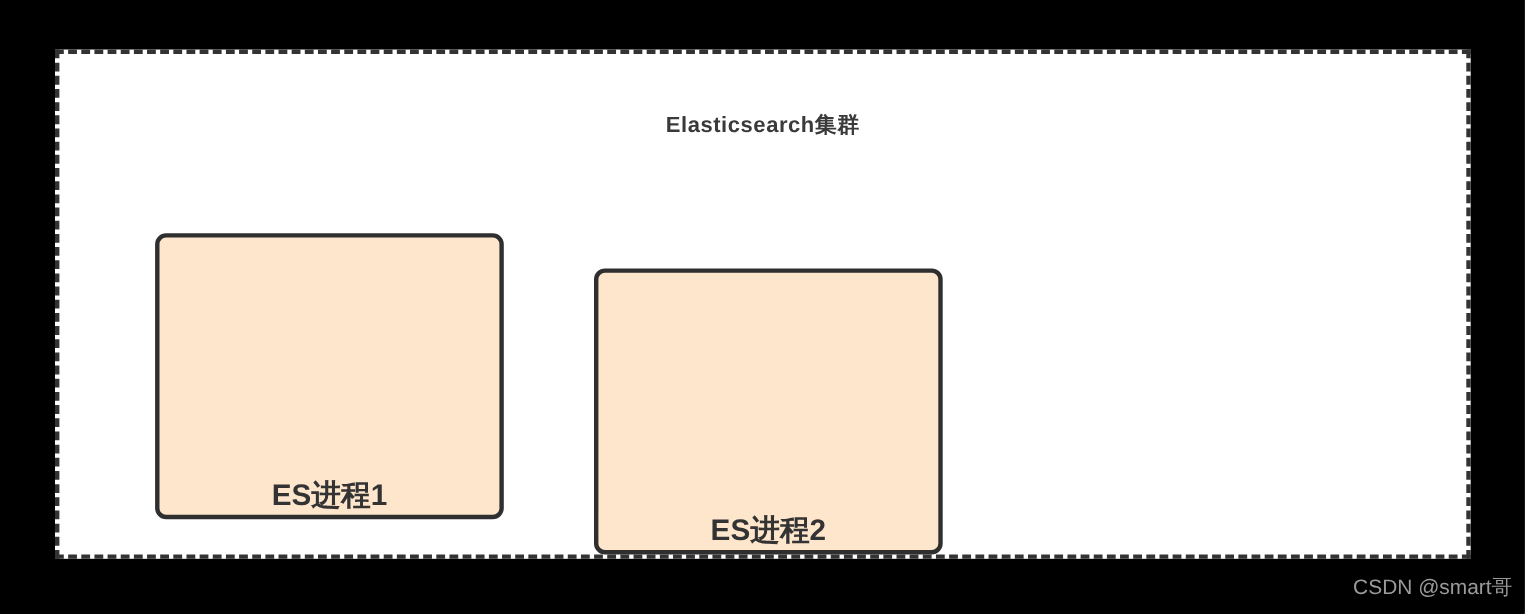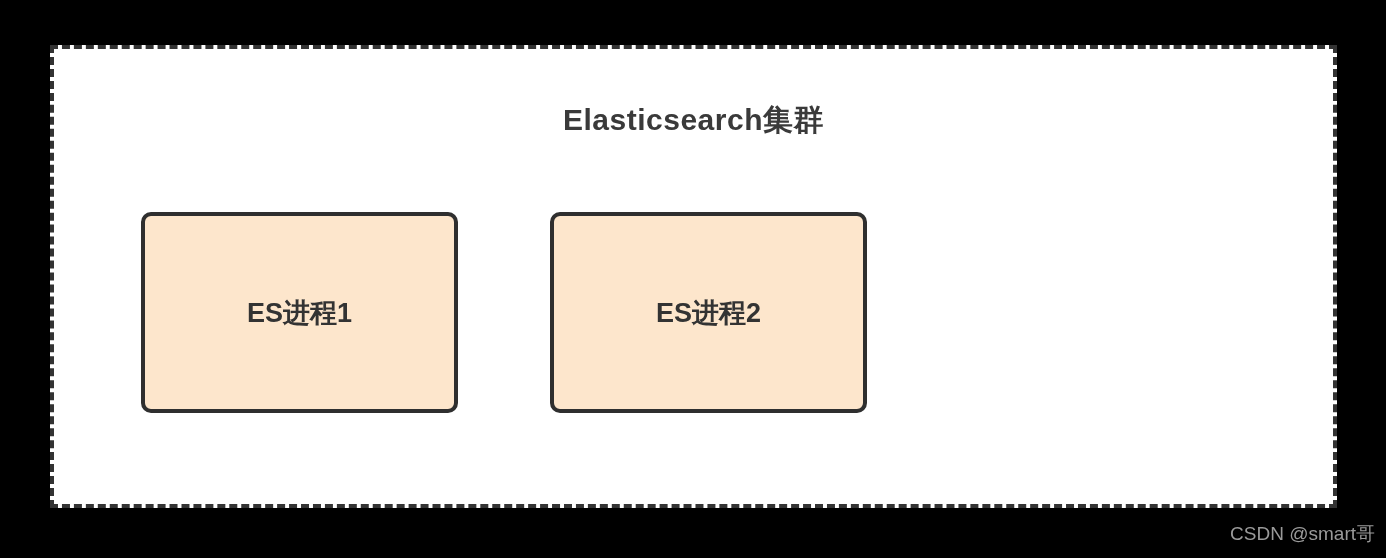--- a/index.html
+++ b/index.html
@@ -34,43 +34,43 @@
     height: 463px;
     background: var(--canvas-bg);
     border: 4px dashed var(--canvas-border);
   }
   .diagram-title {
     position: absolute;
     left: 0;
     right: 0;
     top: 51px;
     text-align: center;
-    font-size: 30px;
+    font-size: 20px;
     font-weight: bold;
     color: var(--title-color);
     letter-spacing: 0.5px;
   }
   .node {
     position: absolute;
     top: 163px;
-    height: 201px;
+    height: 260px;
     background: var(--node-fill);
     border: 4px solid var(--node-border);
     border-radius: 10px;
     display: flex;
-    align-items: center;
+    align-items: flex-end;
     justify-content: center;
   }
   .node-label {
     font-size: 27px;
     font-weight: bold;
     color: var(--node-text);
   }
   .node-1 { left: 87px;  width: 317px; }
-  .node-2 { left: 496px; width: 317px; }
+  .node-2 { left: 486px; width: 317px; margin-top: 32px; }
   .node-3 { left: 876px; width: 318px; }
   .watermark {
     position: absolute;
     right: 11px;
     bottom: 11px;
     font-size: 19px;
     color: var(--watermark-color);
   }
 </style>
 </head>

